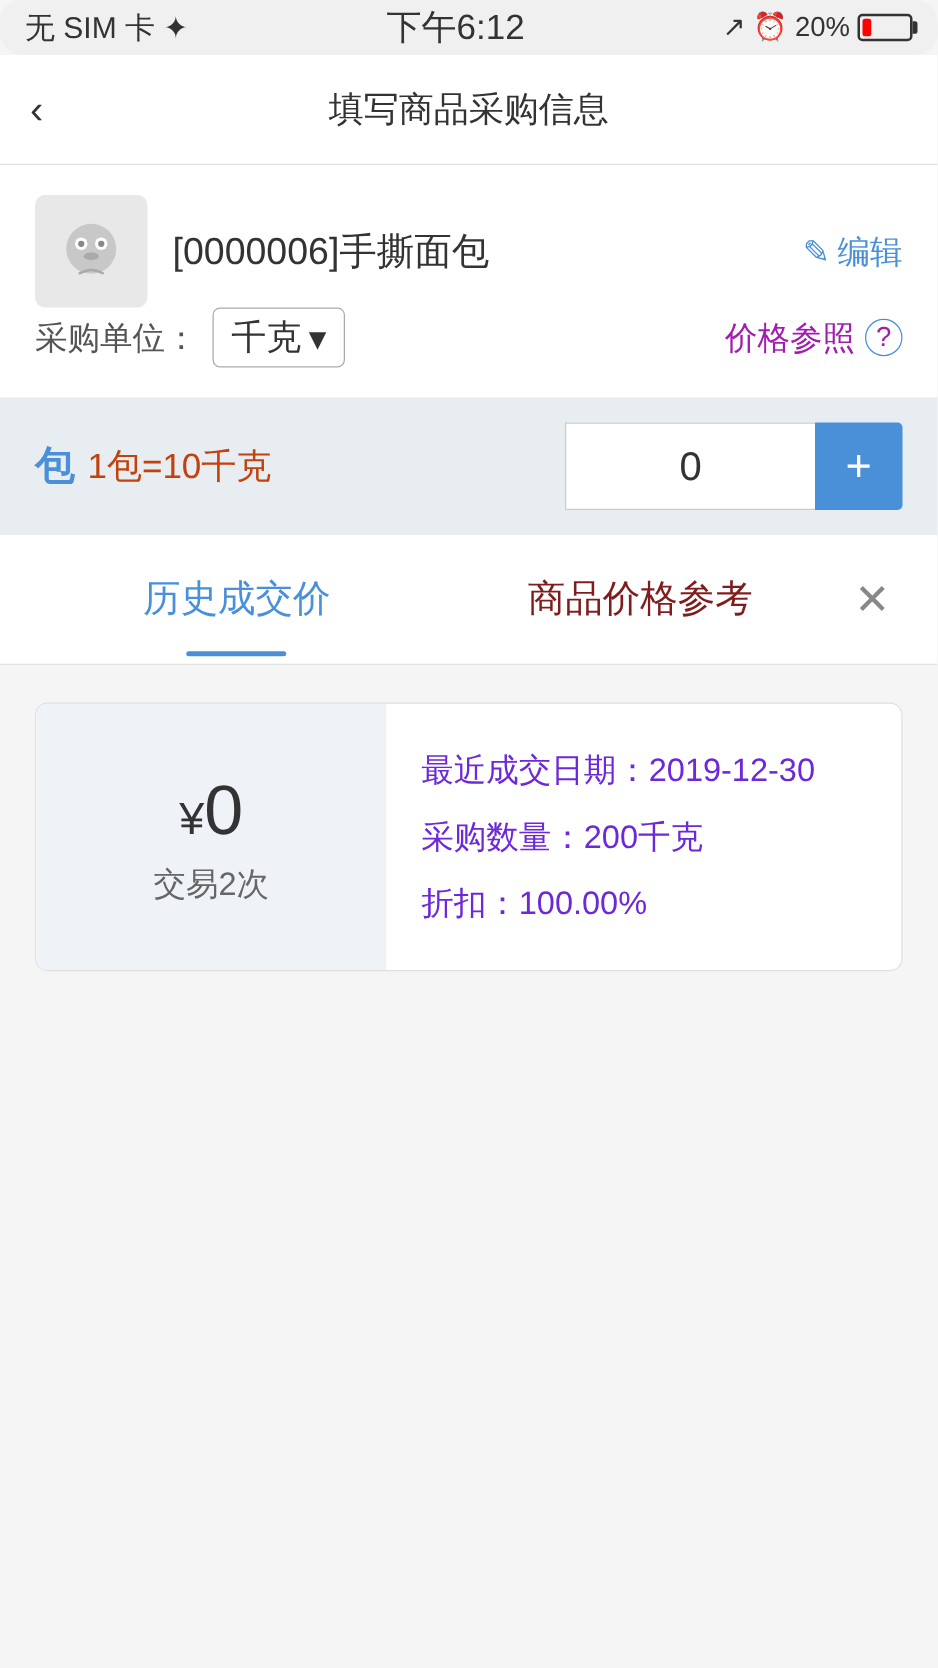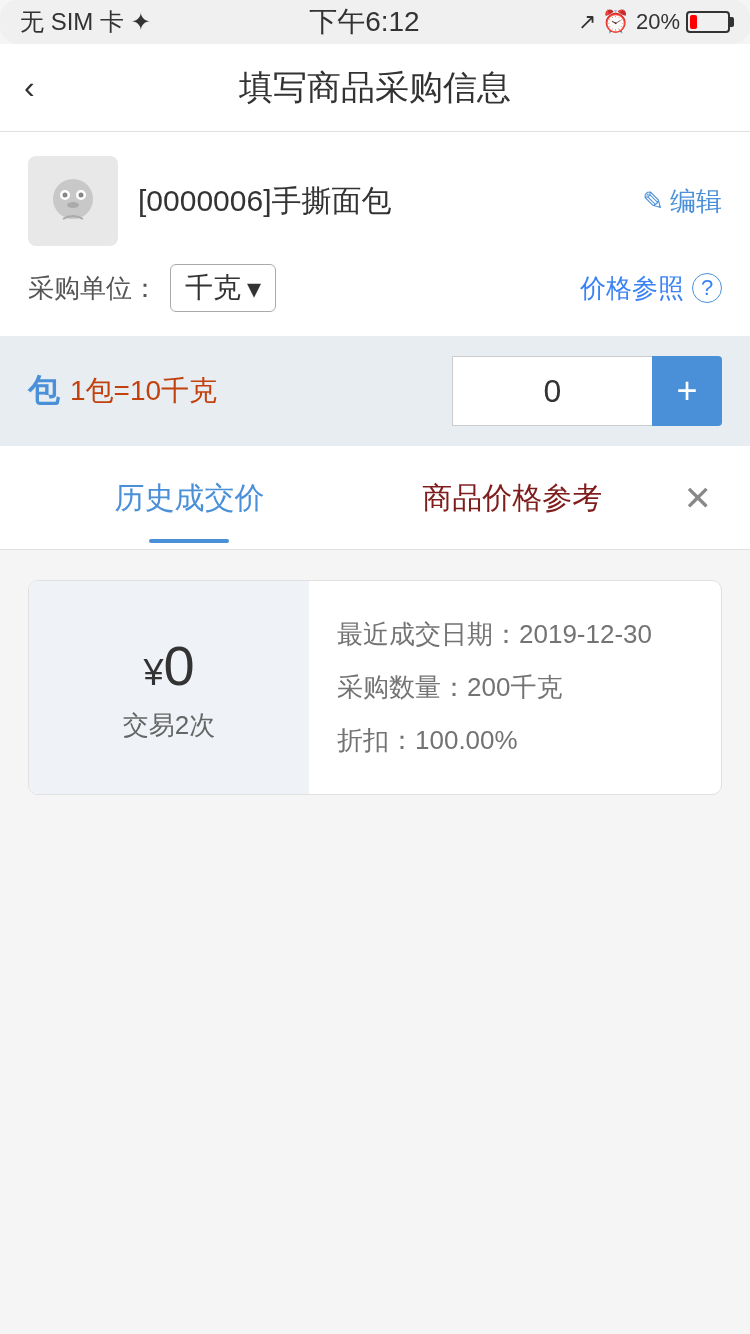--- a/index.html
+++ b/index.html
@@ -62,33 +62,32 @@
       border-bottom: 1px solid #e0e0e0;
     }
     .header-back {
       position: absolute;
       left: 24px;
       font-size: 32px;
       color: #333;
       cursor: pointer;
     }
     .header-title {
-      font-size: 34px;
+      font-size: 28px;
       font-weight: 500;
       color: #333;
     }
 
     
     .product-card {
       background: #fff;
       margin-top: 0;
       padding: 24px 28px;
       display: flex;
       flex-direction: column;
-      gap: 18px;
     }
     .product-top {
       display: flex;
       align-items: center;
       justify-content: space-between;
     }
     .product-left {
       display: flex;
       align-items: center;
       gap: 20px;
@@ -134,21 +133,21 @@
       border: 1px solid #aaa;
       border-radius: 6px;
       padding: 4px 14px;
       font-size: 28px;
       color: #333;
       display: flex;
       align-items: center;
       gap: 6px;
     }
     .price-ref {
-      color: #3b82f6;
+      color: #a21caf;
       font-size: 26px;
       display: flex;
       align-items: center;
       gap: 8px;
       cursor: pointer;
     }
 
     
     .quantity-bar {
       background: #e8edf2;
@@ -281,21 +280,21 @@
     .history-right {
       flex: 1;
       padding: 36px 28px;
       display: flex;
       flex-direction: column;
       gap: 18px;
       justify-content: center;
     }
     .history-row {
       font-size: 26px;
-      color: #737373;
+      color: #6d28d9;
     }
 
     
     .main-content {
       background: #f5f5f5;
       min-height: 600px;
     }
   </style>
 </head>
 <body>

